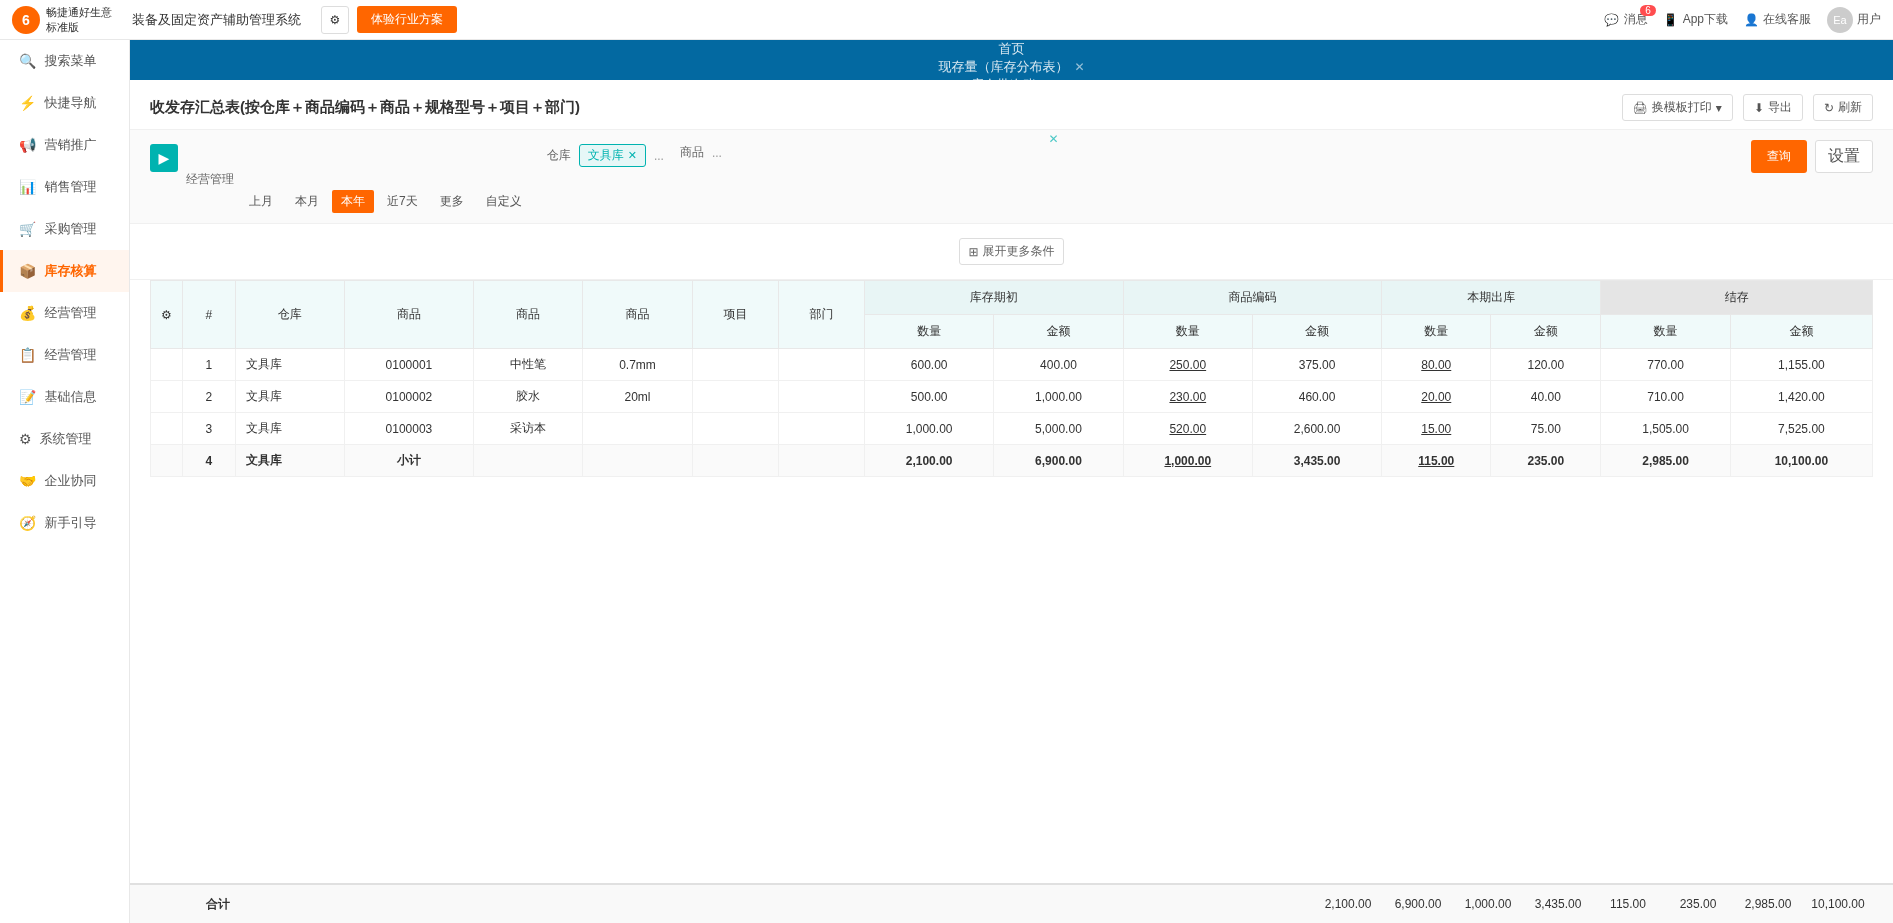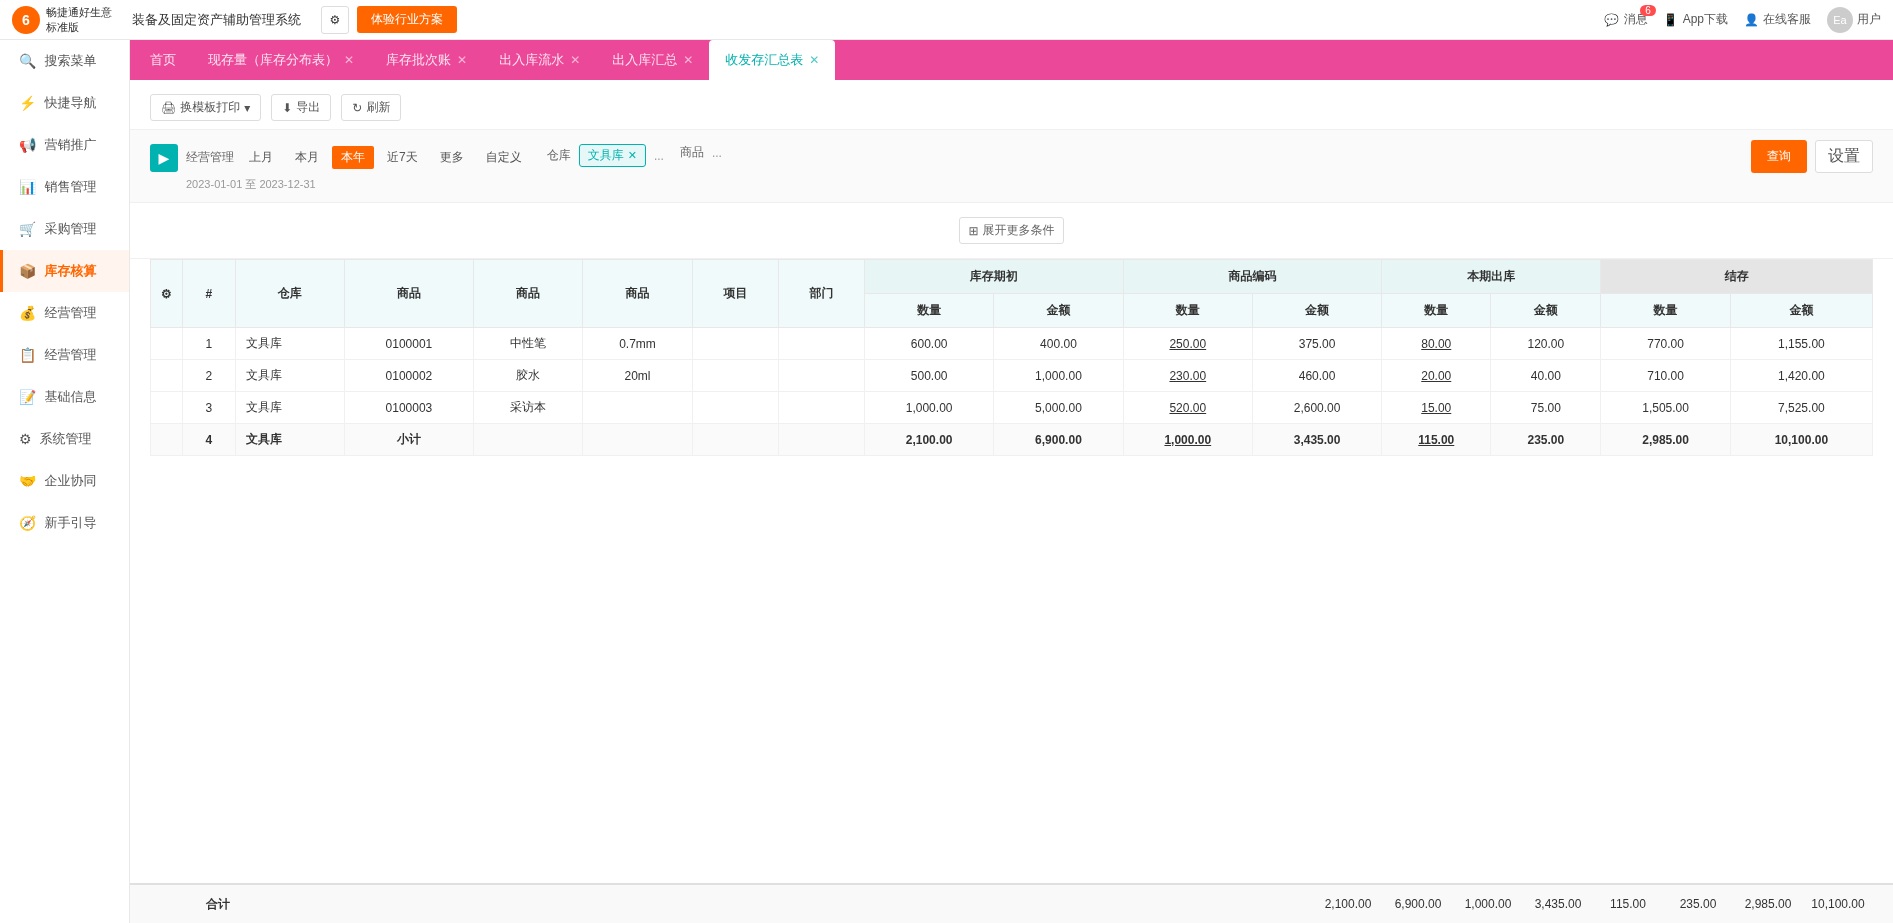--- a/index.html
+++ b/index.html
@@ -26,42 +26,42 @@
     
     .sidebar { width: 130px; background: #fff; border-right: 1px solid #e8e8e8; display: flex; flex-direction: column; overflow-y: auto; }
     .sidebar-item { display: flex; align-items: center; gap: 8px; padding: 12px 16px; cursor: pointer; color: #555; font-size: 13px; border-left: 3px solid transparent; }
     .sidebar-item.active { background: #fff5ee; color: #ff6600; border-left: 3px solid #ff6600; font-weight: bold; }
     .sidebar-icon { font-size: 14px; }
 
     
     .content-area { flex: 1; display: flex; flex-direction: column; overflow: hidden; }
 
     
-    .tab-bar { height: 40px; background: #ec4899; display: flex; align-items: center; padding: 0 4px; gap: 0; }
+    .tab-bar { height: 40px; background: #0369a1; display: flex; align-items: center; padding: 0 4px; gap: 0; flex-direction: column; }
     .tab-item { height: 40px; display: flex; align-items: center; padding: 0 16px; cursor: pointer; color: rgba(255,255,255,0.85); font-size: 13px; gap: 6px; }
     .tab-item.active { background: #fff; color: #00b3b0; border-radius: 4px 4px 0 0; }
     .tab-close { font-size: 12px; color: inherit; cursor: pointer; opacity: 0.7; }
 
     
     .page-content { flex: 1; background: #fff; overflow-y: auto; padding: 0; }
     .page-header { padding: 14px 20px 8px; border-bottom: 1px solid #f0f0f0; display: flex; align-items: center; justify-content: space-between; }
     .page-title { font-size: 15px; font-weight: bold; color: #333; }
     .page-actions { display: flex; gap: 10px; align-items: center; }
     .action-btn { display: flex; align-items: center; gap: 4px; padding: 4px 10px; border: 1px solid #ddd; border-radius: 3px; cursor: pointer; font-size: 12px; color: #555; background: #fff; }
-    .date-btn { padding: 2px 8px; border-radius: 3px; cursor: pointer; font-size: 12px; color: #555; border: 1px solid transparent; }
+    .date-btn { padding: 2px 8px; border-radius: 3px; cursor: pointer; font-size: 12px; color: #555; border: 1px solid transparent; margin-top: 44px; }
     .date-btn.active { background: #ff6600; color: #fff; border-radius: 2px; }
     .warehouse-tag { display: flex; align-items: center; gap: 4px; background: #e6f7f7; border: 1px solid #00b3b0; border-radius: 3px; padding: 2px 8px; color: #00b3b0; font-size: 12px; }
     .tag-close { cursor: pointer; color: #00b3b0; font-size: 11px; }
     .expand-btn { display: flex; align-items: center; gap: 4px; color: #666; cursor: pointer; font-size: 12px; padding: 4px 8px; border: 1px solid #ddd; border-radius: 3px; background: #fff; margin: 8px 20px; }
 
     
     .table-wrapper { padding: 0 20px; overflow-x: auto; }
     table { width: 100%; border-collapse: collapse; font-size: 12px; }
     thead tr { background: #f0fafa; }
-    th { padding: 8px 10px; text-align: center; border: 1px solid #e8e8e8; color: #333; font-weight: bold; white-space: nowrap; }
+    th { padding: 8px 10px; text-align: center; border: 1px solid #e8e8e8; color: #333; font-weight: normal; white-space: nowrap; }
     td { padding: 7px 10px; text-align: center; border: 1px solid #f0f0f0; color: #333; white-space: nowrap; }
     .td-left { text-align: left; }
     .subtotal-row td { font-weight: bold; background: #fafafa; }
     .underline { text-decoration: underline; cursor: pointer; color: #333; }
     .col-settings { width: 32px; text-align: center; cursor: pointer; }
 
     
     .footer-bar { height: 40px; background: #f9f9f9; border-top: 2px solid #e0e0e0; display: flex; align-items: center; padding: 0 20px; font-size: 12px; color: #333; gap: 0; }
 
     
@@ -187,20 +187,21 @@
         </div>
         <div class="tab-item active">
           <span>收发存汇总表</span>
           <span class="tab-close">✕</span>
         </div>
       </div>
 
       <div class="page-content">
 
         <div class="page-header">
+          <div class="page-title">收发存汇总表(按仓库＋商品编码＋商品＋规格型号＋项目＋部门)</div>
           <div class="page-actions">
             <button class="action-btn">
               <span>🖨</span>
               <span>换模板打印</span>
               <span>▾</span>
             </button>
             <button class="action-btn">
               <span>⬇</span>
               <span>导出</span>
             </button>
@@ -237,23 +238,20 @@
             </div>
             <div style="display:flex; align-items:center; gap:8px; margin-top:4px;">
               <span style="color:#666; font-size:12px;">商品</span>
               <span style="color:#999; cursor:pointer; font-size:12px;">...</span>
             </div>
             <div style="margin-left:auto; display:flex; gap:8px;">
               <button style="background:#ff6600; color:#fff; border:none; border-radius:3px; padding:5px 16px; font-size:12px; cursor:pointer;">查询</button>
               <button style="background:#fff; color:#555; border:1px solid #ddd; border-radius:3px; padding:5px 12px; font-size:16px; cursor:pointer;">设置</button>
             </div>
           </div>
-          <div style="margin-top:4px; padding-left:36px;">
-            <span style="font-size:11px; color:#999;">2023-01-01 至 2023-12-31</span>
-          </div>
         </div>
 
         <div style="display:flex; align-items:center; justify-content:center; padding:6px 0; border-bottom:1px solid #f0f0f0;">
           <button class="expand-btn">
             <span>⊞</span>
             <span>展开更多条件</span>
           </button>
         </div>
 
         <div class="table-wrapper">

